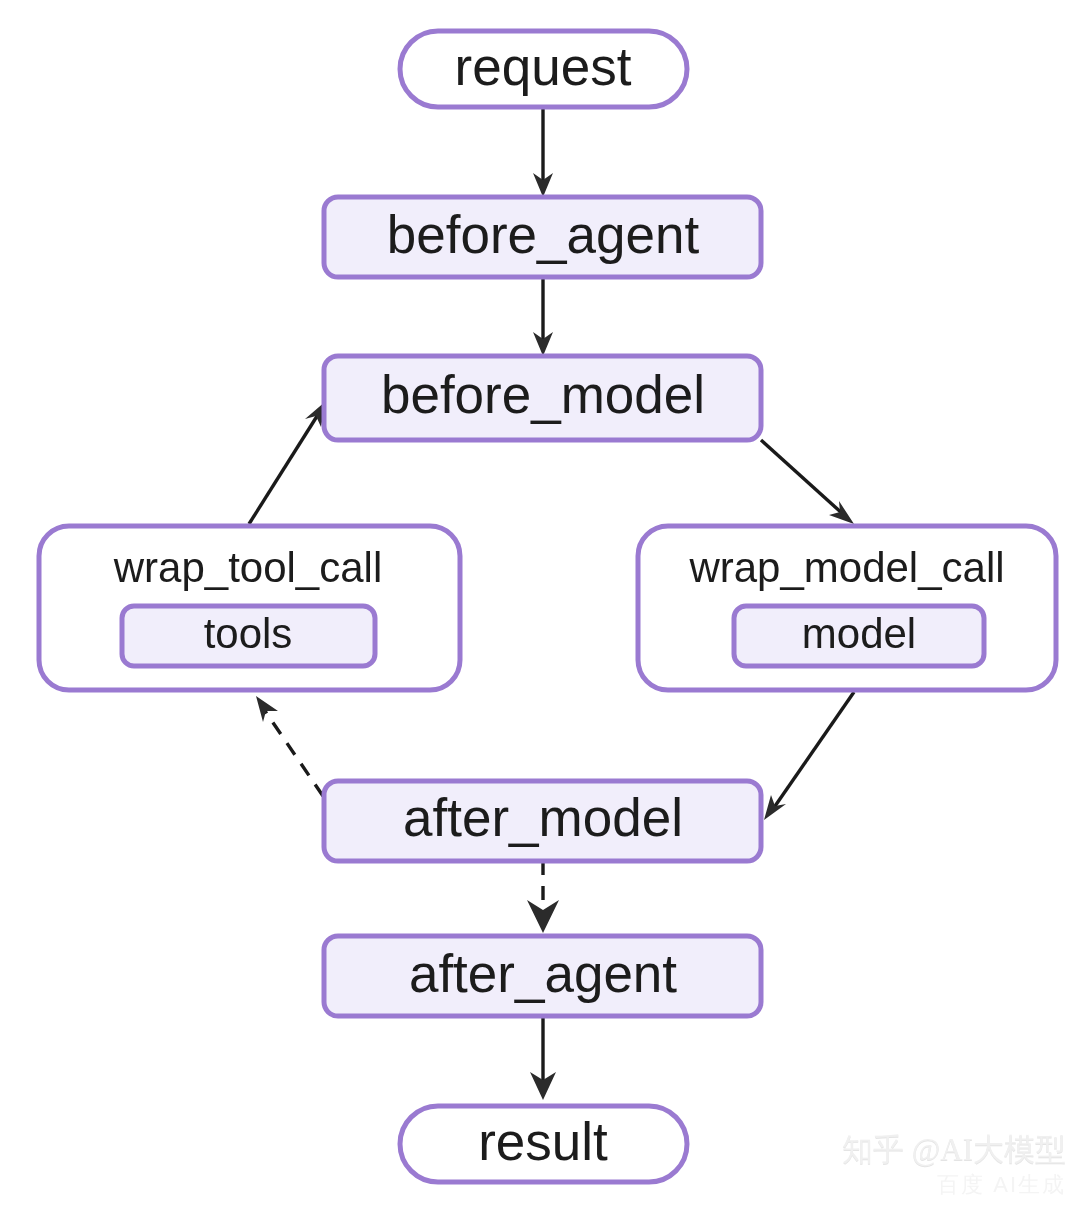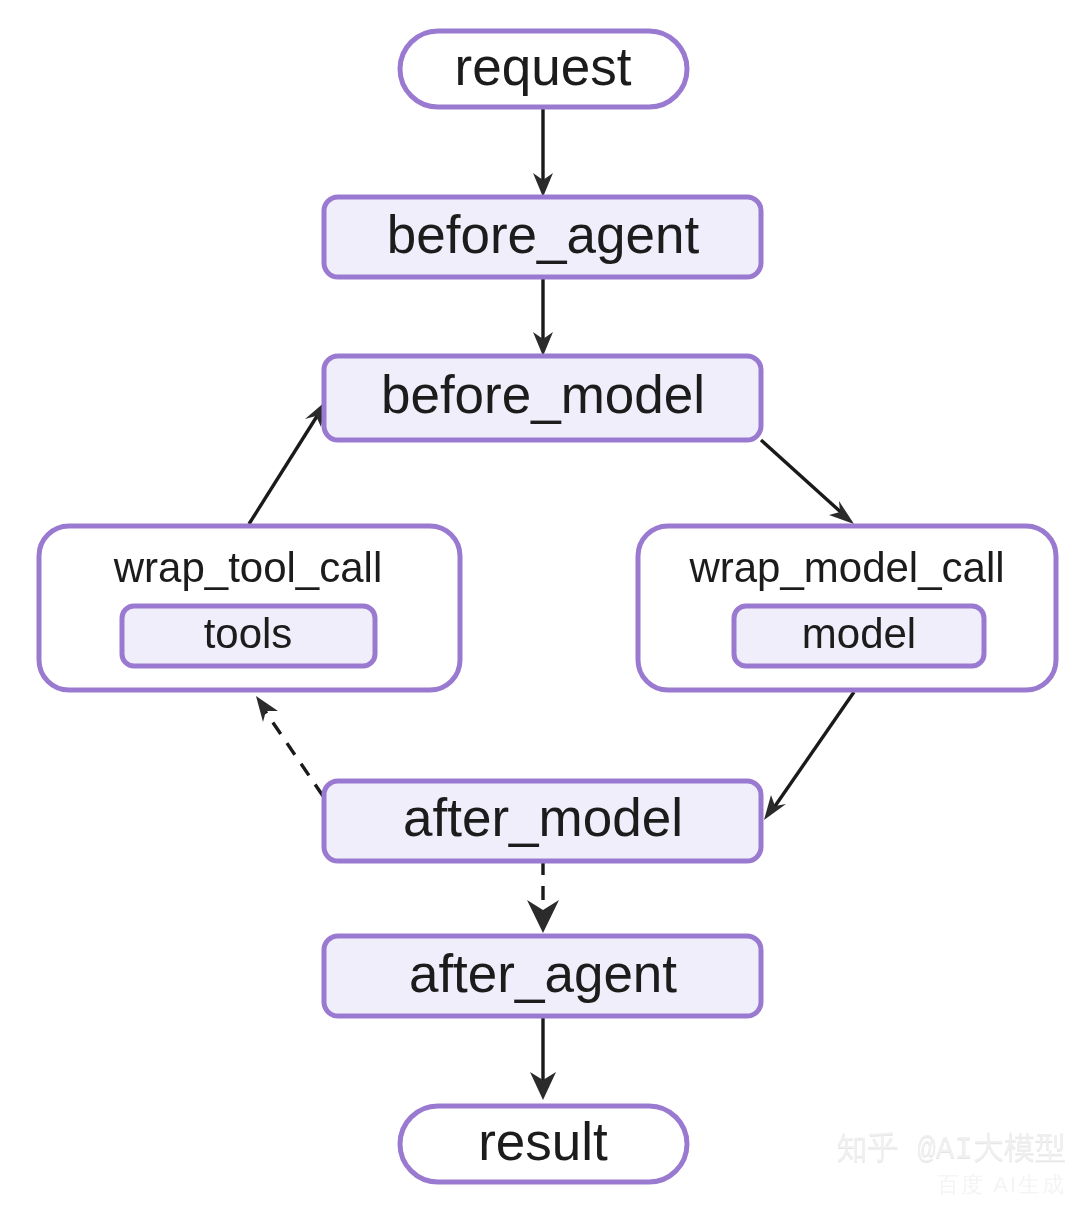--- a/index.html
+++ b/index.html
@@ -55,21 +55,21 @@
   }
   #watermark-layer {
     position: absolute;
     right: 14px;
     bottom: 10px;
     text-align: right;
     pointer-events: none;
     user-select: none;
   }
   .wm-line1 {
-    font-family: Liberation Mono, monospace;
+    font-family: Liberation Serif, serif;
     font-size: 31px;
     color: #f0f0f0;
     text-shadow: 0 1px 0 #e4e4e4;
     white-space: nowrap;
     line-height: 1.25;
   }
   .wm-line2 {
     font-family: "Liberation Sans", sans-serif;
     font-size: 22px;
     color: #f4f4f4;

